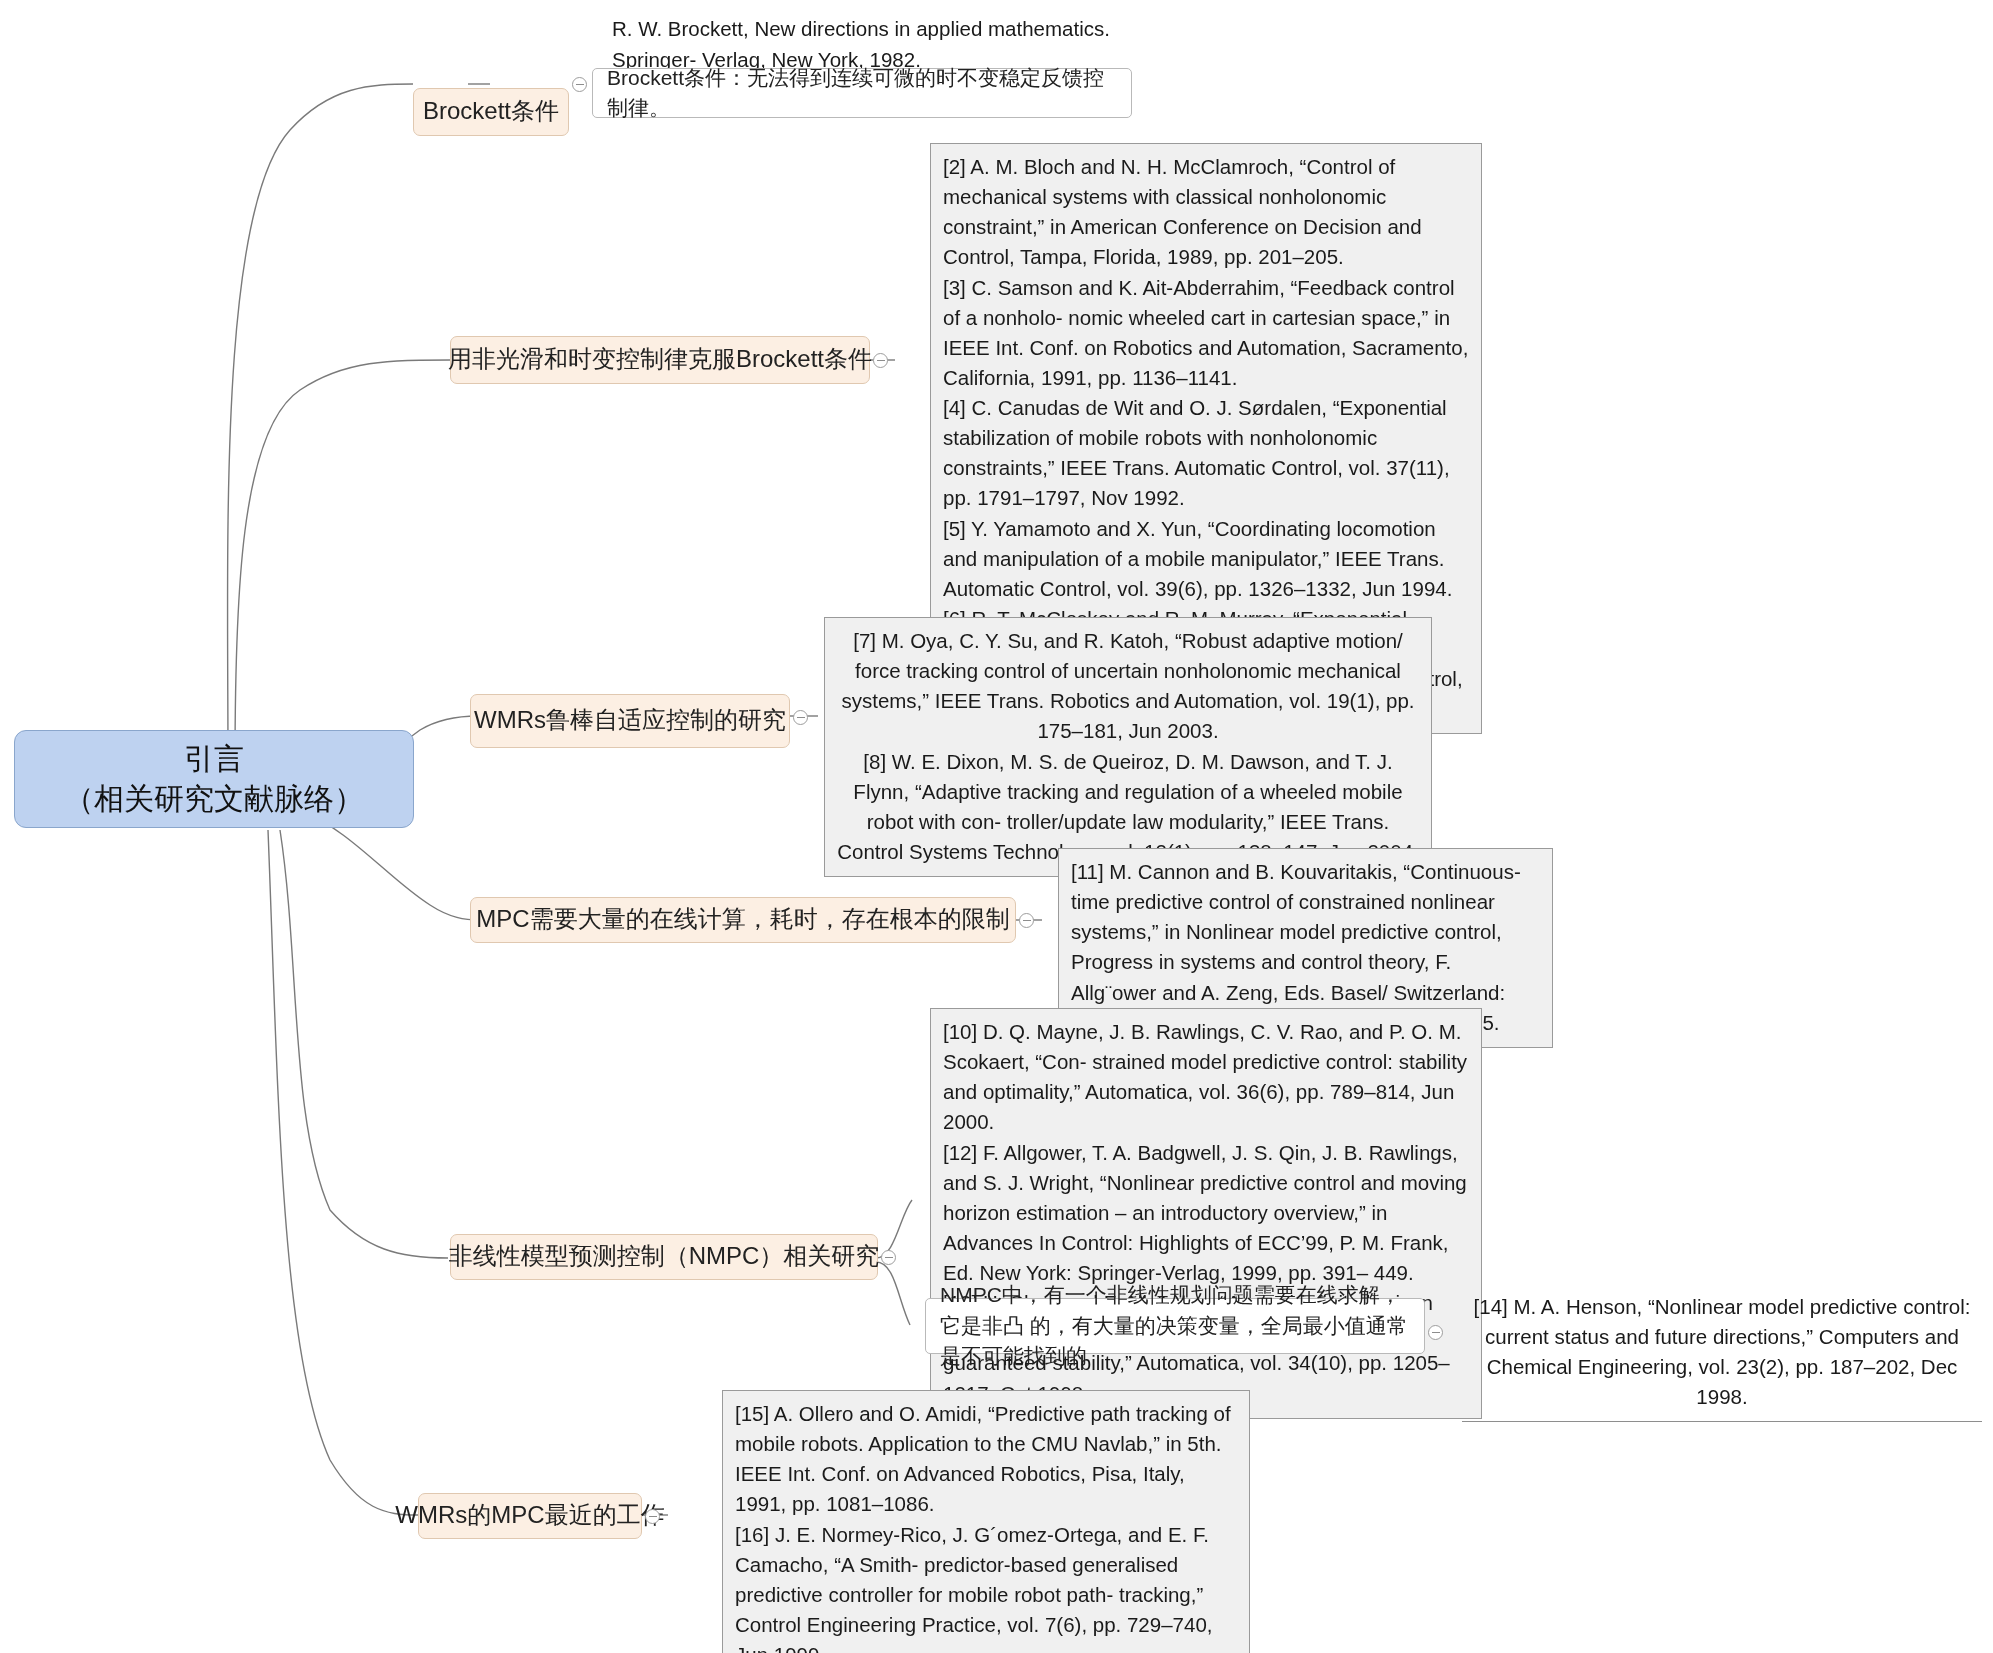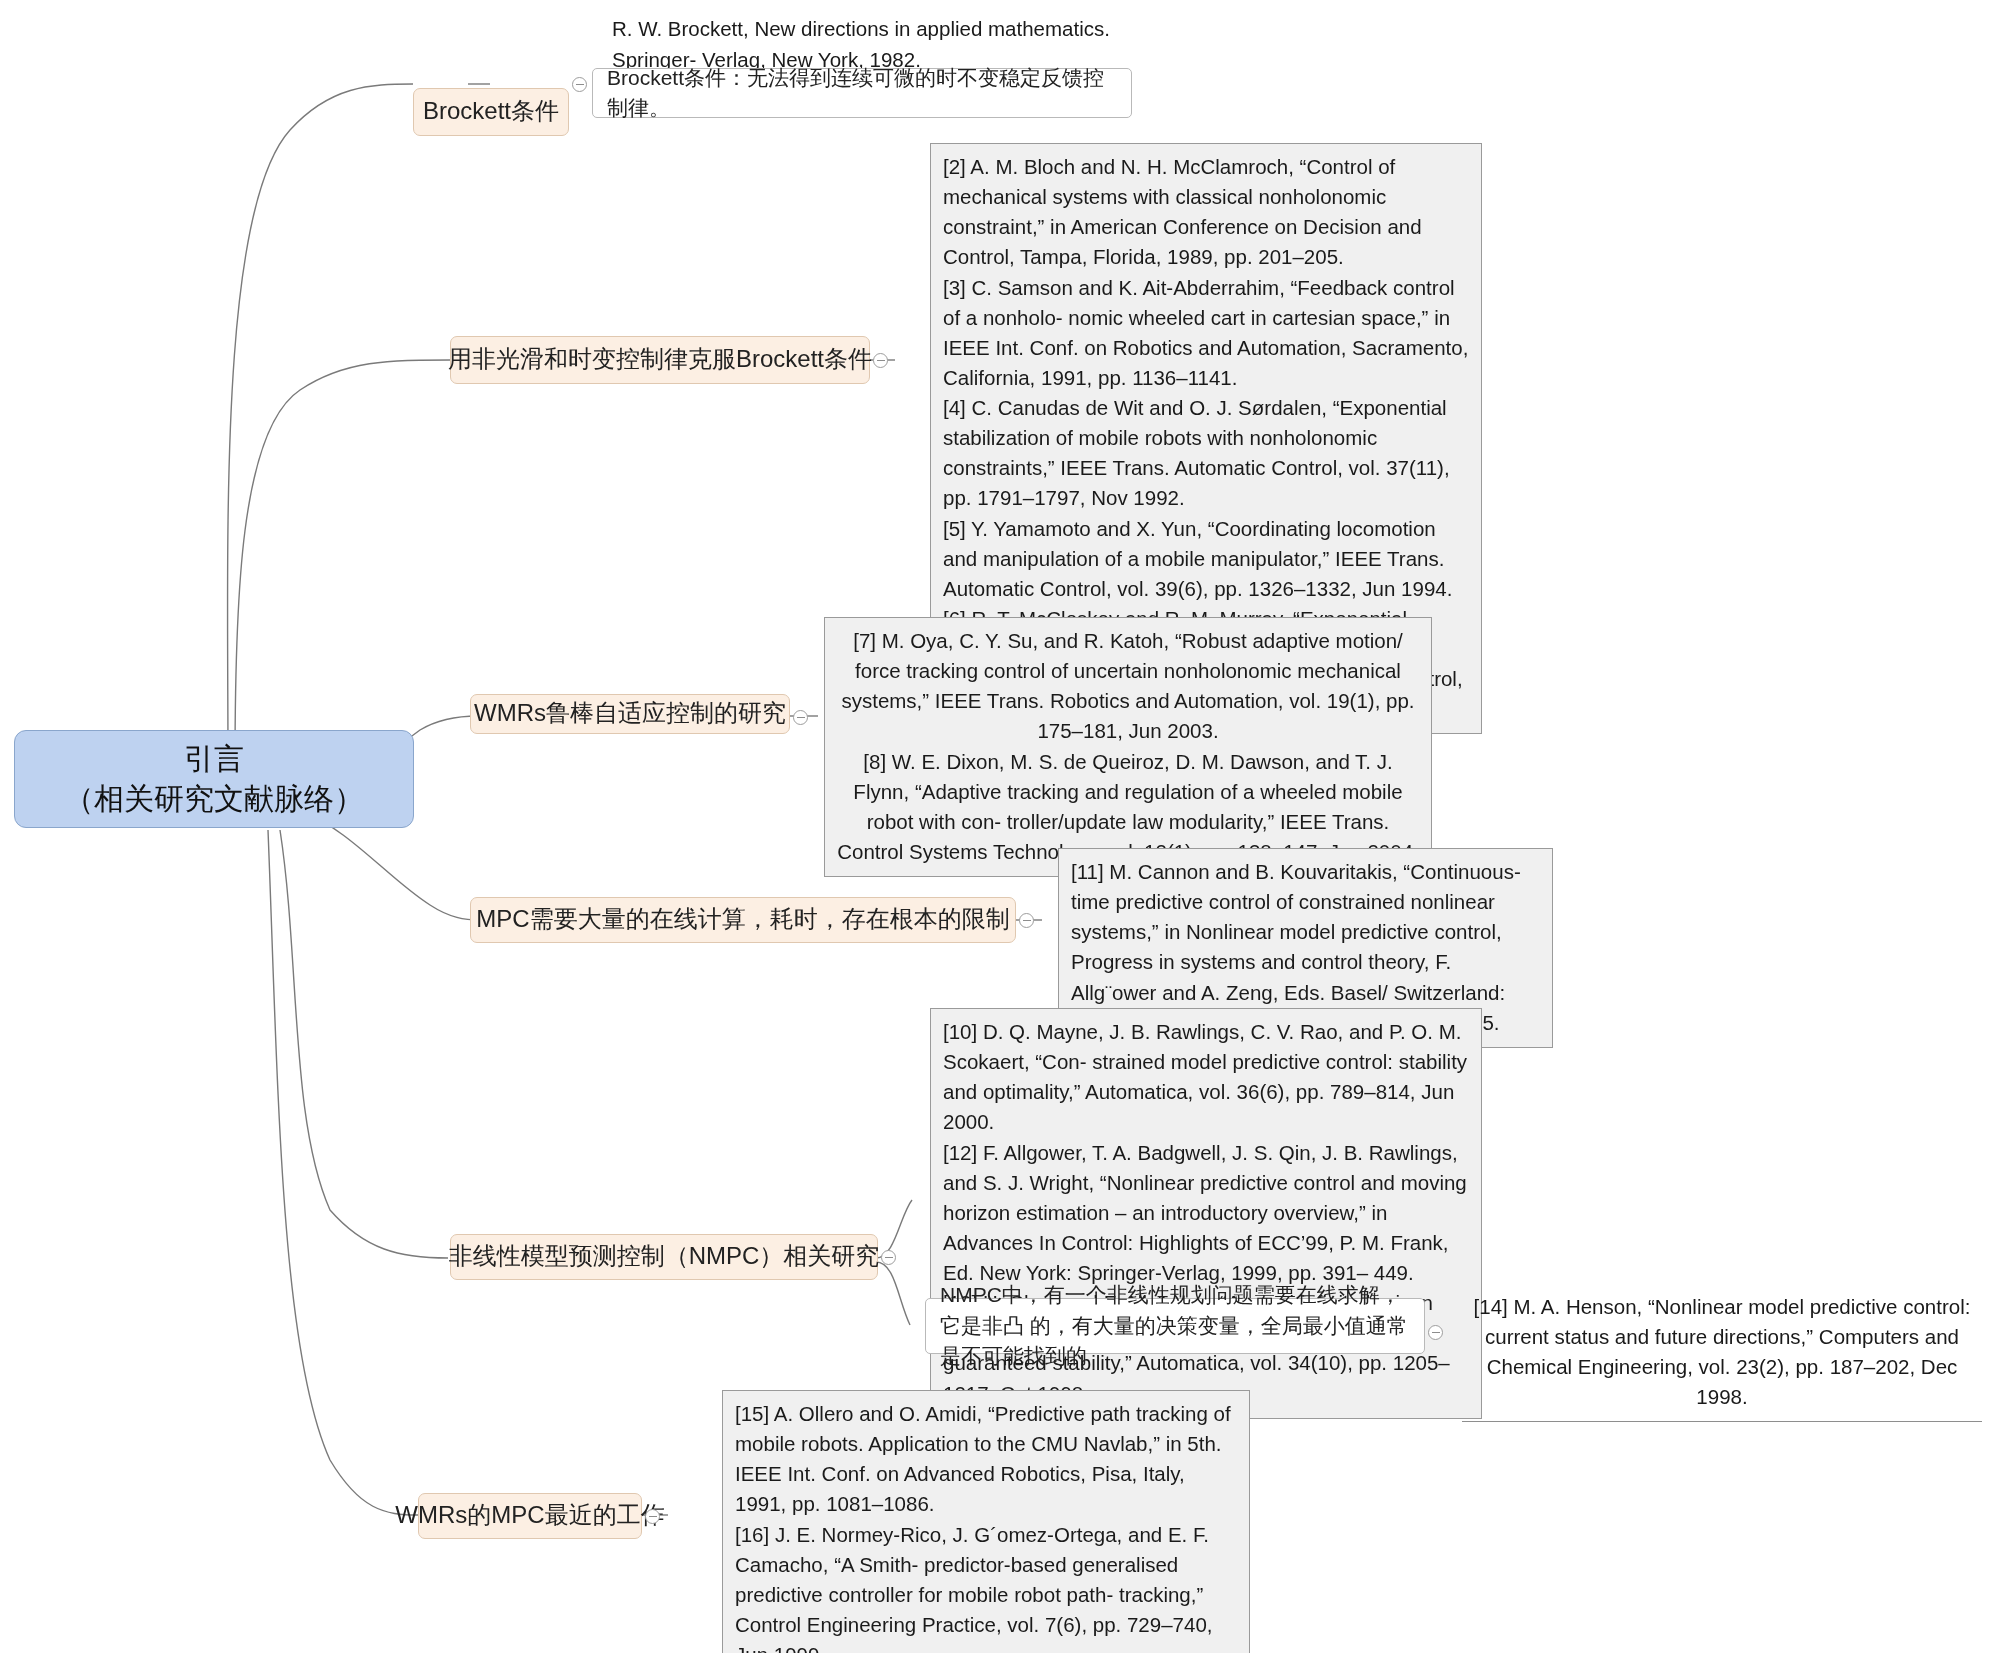--- a/index.html
+++ b/index.html
@@ -190,21 +190,21 @@
     <span>用非光滑和时变控制律克服Brockett条件</span>
   </div>
   <div class="toggle" style="left:873px; top:353px;"></div>
 
   <div class="note-box" style="left:930px; top:143px; width:552px;">[2] A. M. Bloch and N. H. McClamroch, “Control of mechanical systems with classical nonholonomic constraint,” in American Conference on Decision and Control, Tampa, Florida, 1989, pp. 201–205.
 [3] C. Samson and K. Ait-Abderrahim, “Feedback control of a nonholo- nomic wheeled cart in cartesian space,” in IEEE Int. Conf. on Robotics and Automation, Sacramento, California, 1991, pp. 1136–1141.
 [4] C. Canudas de Wit and O. J. Sørdalen, “Exponential stabilization of mobile robots with nonholonomic constraints,” IEEE Trans. Automatic Control, vol. 37(11), pp. 1791–1797, Nov 1992.
 [5] Y. Yamamoto and X. Yun, “Coordinating locomotion and manipulation of a mobile manipulator,” IEEE Trans. Automatic Control, vol. 39(6), pp. 1326–1332, Jun 1994.
 [6] R. T. McCloskey and R. M. Murray, “Exponential stabilization of driftless control systems using homogeneous feedback,” IEEE Trans. Automatic Control, vol. 42(5), pp. 614–628, May 1997.</div>
 
-  <div class="node branch-node" style="left:470px; top:694px; width:320px; height:40px;">
+  <div class="node branch-node" style="left:470px; top:694px; width:320px; height:54px;">
     <span>WMRs鲁棒自适应控制的研究</span>
   </div>
   <div class="toggle" style="left:793px; top:710px;"></div>
 
   <div class="note-box" style="left:824px; top:617px; width:608px;text-align:center;">[7] M. Oya, C. Y. Su, and R. Katoh, “Robust adaptive motion/ force tracking control of uncertain nonholonomic mechanical systems,” IEEE Trans. Robotics and Automation, vol. 19(1), pp. 175–181, Jun 2003.
 [8] W. E. Dixon, M. S. de Queiroz, D. M. Dawson, and T. J. Flynn, “Adaptive tracking and regulation of a wheeled mobile robot with con- troller/update law modularity,” IEEE Trans. Control Systems Technology, vol. 12(1), pp. 138–147, Jan 2004.</div>
 
   <div class="node branch-node" style="left:470px; top:897px; width:546px; height:46px;">
     <span>MPC需要大量的在线计算，耗时，存在根本的限制</span>
   </div>

